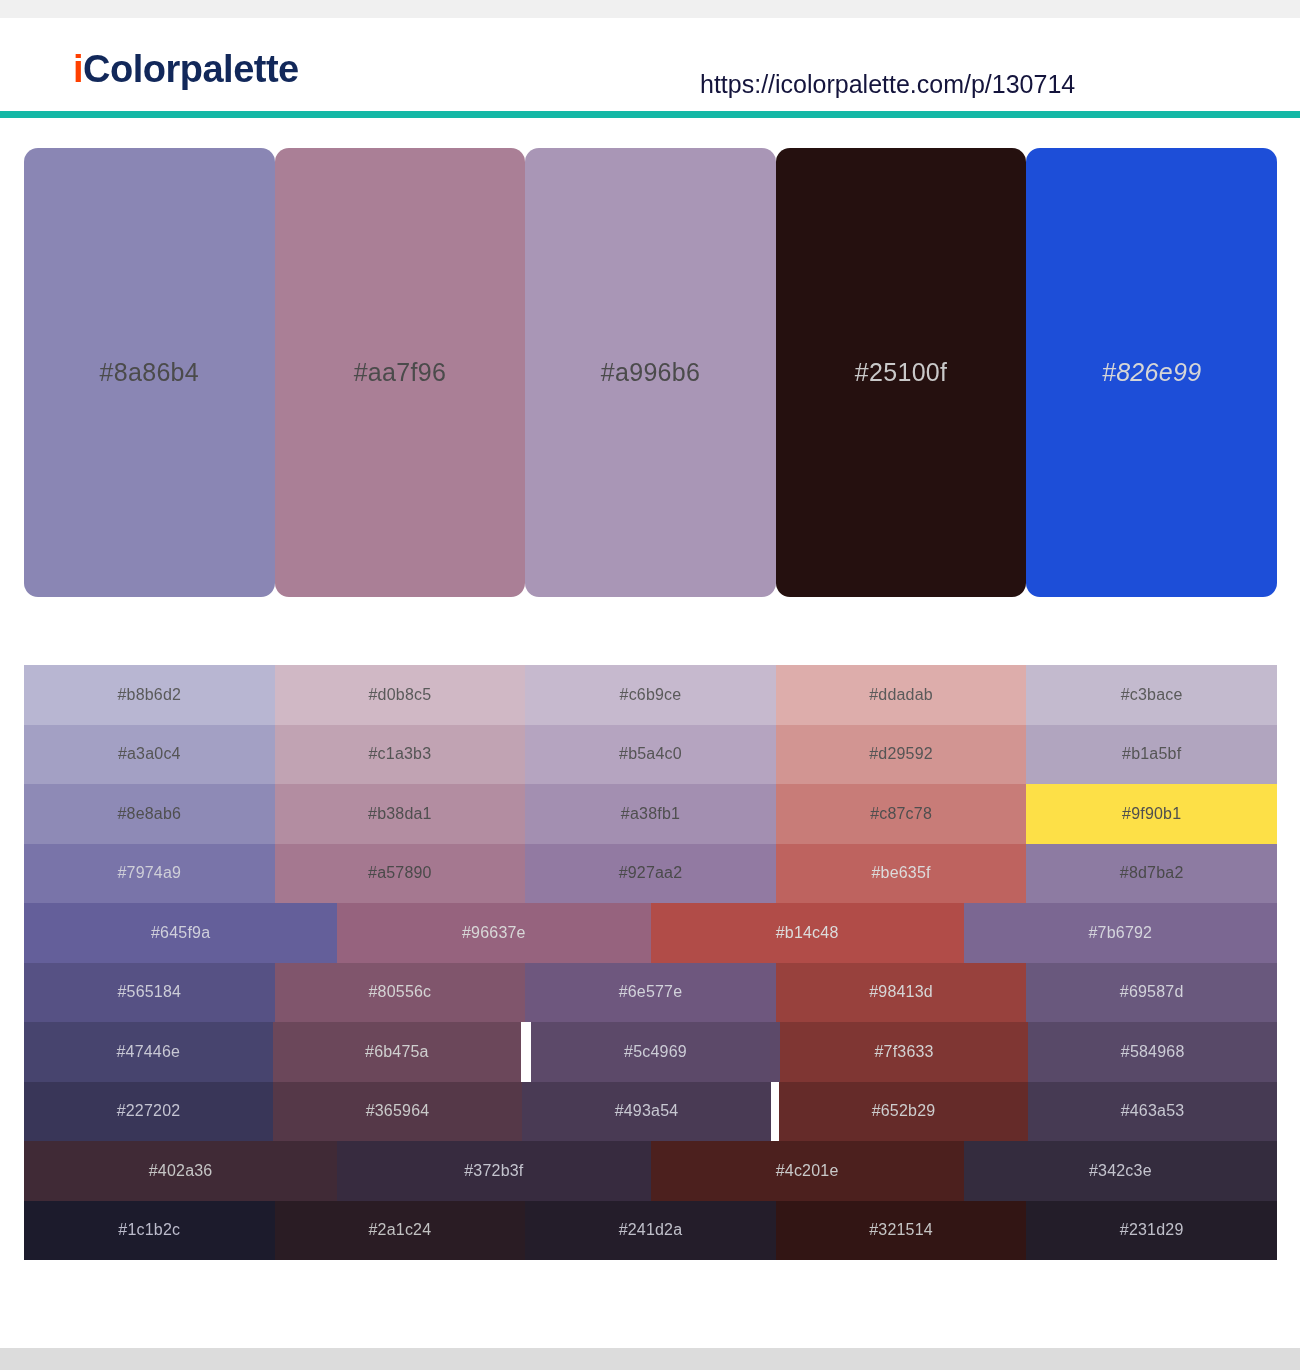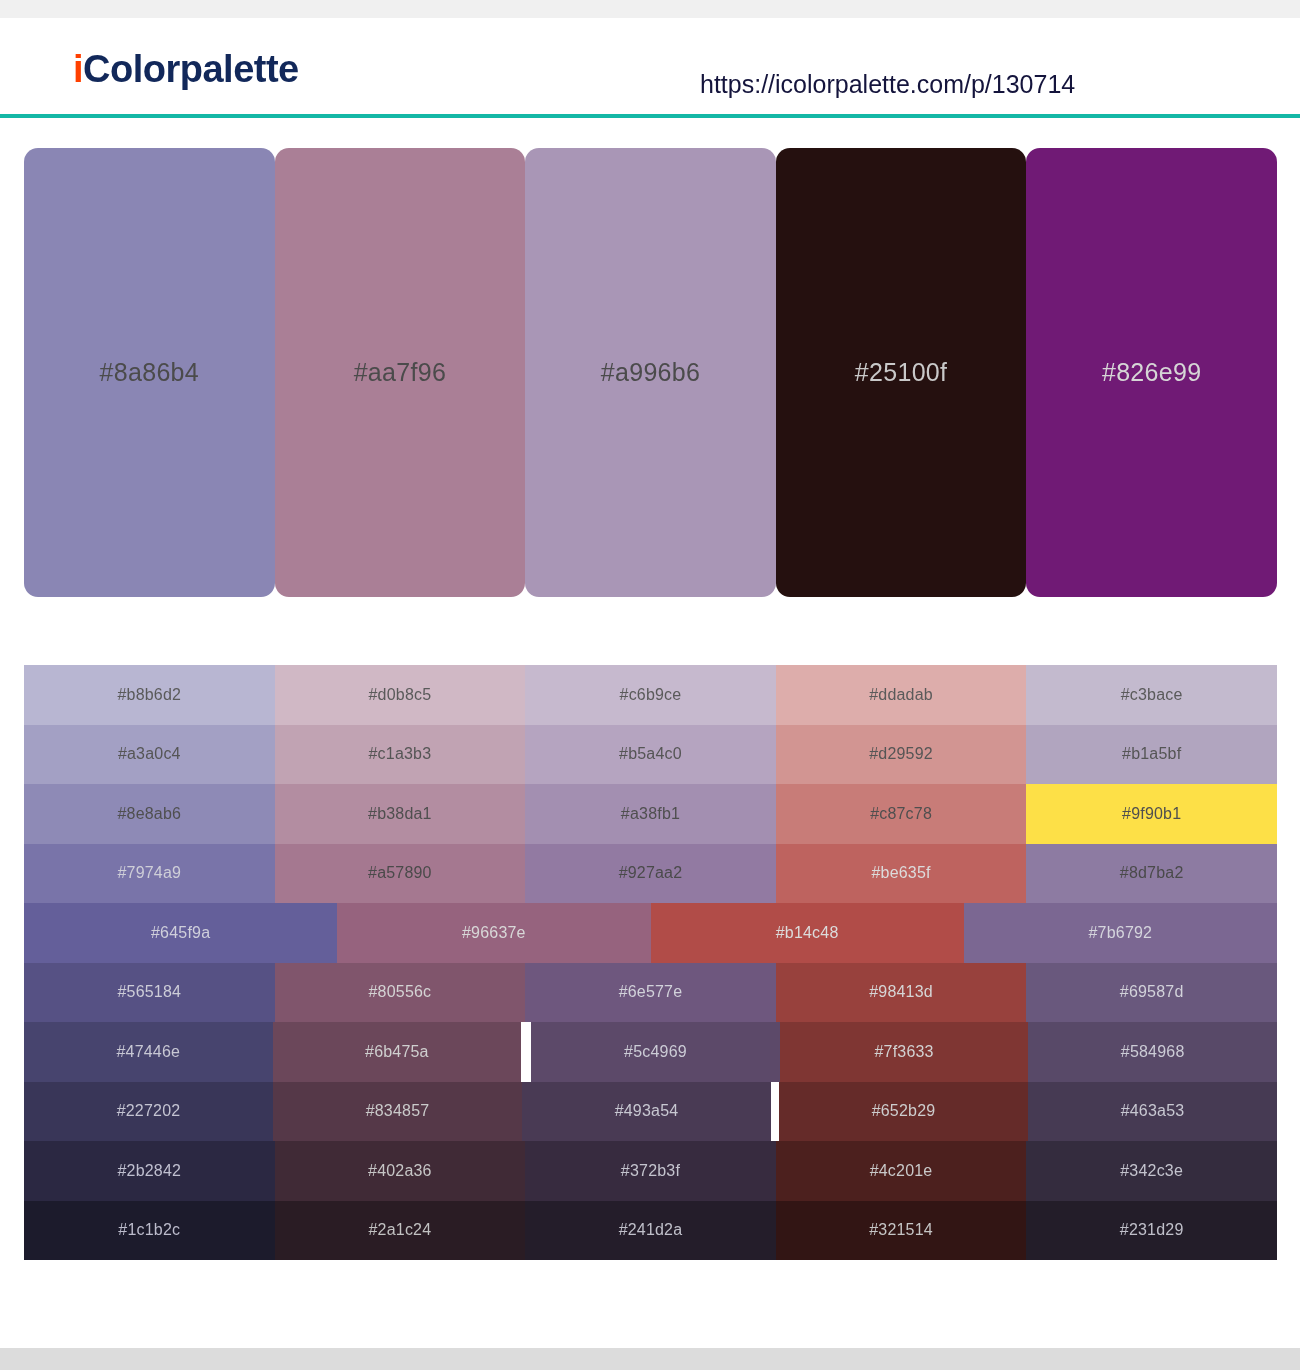--- a/index.html
+++ b/index.html
@@ -29,21 +29,21 @@
     background: #f0f0f0;
   }
 
   
   .header {
     position: absolute;
     top: 18px; left: 0;
     width: 1300px;
     height: 100px;
     background: #ffffff;
-    border-bottom: 4px solid #14b8a6;
+    border-bottom: 7px solid #14b8a6;
     text-decoration: underline;
   }
 
   .logo {
     position: absolute;
     left: 73px;
     top: 30px;
     font-size: 38px;
     font-weight: bold;
     letter-spacing: -0.5px;
@@ -140,21 +140,21 @@
       </div>
       <div class="main-swatch" style="background: rgb(170, 127, 150);">
         <span class="hex" style="color: rgb(75, 75, 75);">#aa7f96</span>
       </div>
       <div class="main-swatch" style="background: rgb(169, 150, 182);">
         <span class="hex" style="color: rgb(75, 75, 75);">#a996b6</span>
       </div>
       <div class="main-swatch" style="background: rgb(37, 16, 15);">
         <span class="hex" style="color: rgb(201, 201, 201);">#25100f</span>
       </div>
-      <div class="main-swatch" style="background: #701a75;">
+      <div class="main-swatch" style="background: #1d4ed8; font-style: italic;">
         <span class="hex" style="color: rgb(214, 214, 214);">#826e99</span>
       </div>
     </div>
 
   <div class="grid">
       <div class="grid-row">
         <div class="grid-cell" style="background: rgb(184, 182, 210); color: rgb(90, 90, 90);">#b8b6d2</div>
         <div class="grid-cell" style="background: rgb(208, 184, 197); color: rgb(90, 90, 90);">#d0b8c5</div>
         <div class="grid-cell" style="background: rgb(198, 185, 206); color: rgb(90, 90, 90);">#c6b9ce</div>
         <div class="grid-cell" style="background: rgb(221, 173, 171); color: rgb(90, 90, 90);">#ddadab</div>
@@ -196,27 +196,26 @@
       </div>
       <div class="grid-row">
         <div class="grid-cell" style="background: rgb(71, 68, 110); color: rgb(200, 200, 212);">#47446e</div>
         <div class="grid-cell" style="background: rgb(107, 71, 90); color: rgb(207, 207, 207);">#6b475a</div>
         <div class="grid-cell" style="background: rgb(92, 73, 105); color: rgb(204, 204, 214); margin-left: 10px;">#5c4969</div>
         <div class="grid-cell" style="background: rgb(127, 54, 51); color: rgb(210, 210, 210);">#7f3633</div>
         <div class="grid-cell" style="background: rgb(88, 73, 104); color: rgb(204, 204, 214);">#584968</div>
       </div>
       <div class="grid-row">
         <div class="grid-cell" style="background: rgb(57, 54, 88); color: rgb(196, 196, 210);">#227202</div>
-        <div class="grid-cell" style="background: rgb(85, 56, 72); color: rgb(202, 202, 202);">#834857</div>
+        <div class="grid-cell" style="background: rgb(85, 56, 72); color: rgb(202, 202, 202);">#365964</div>
         <div class="grid-cell" style="background: rgb(73, 58, 84); color: rgb(200, 200, 210);">#493a54</div>
         <div class="grid-cell" style="background: rgb(101, 43, 41); color: rgb(205, 205, 205); margin-left: 8px;">#652b29</div>
         <div class="grid-cell" style="background: rgb(70, 58, 83); color: rgb(200, 200, 210);">#463a53</div>
       </div>
       <div class="grid-row">
-        <div class="grid-cell" style="background: rgb(43, 40, 66); color: rgb(192, 192, 208);">#2b2842</div>
         <div class="grid-cell" style="background: rgb(64, 42, 54); color: rgb(198, 198, 198);">#402a36</div>
         <div class="grid-cell" style="background: rgb(55, 43, 63); color: rgb(196, 196, 206);">#372b3f</div>
         <div class="grid-cell" style="background: rgb(76, 32, 30); color: rgb(201, 201, 201);">#4c201e</div>
         <div class="grid-cell" style="background: rgb(52, 44, 62); color: rgb(196, 196, 206);">#342c3e</div>
       </div>
       <div class="grid-row">
         <div class="grid-cell" style="background: rgb(28, 27, 44); color: rgb(188, 188, 204);">#1c1b2c</div>
         <div class="grid-cell" style="background: rgb(42, 28, 36); color: rgb(194, 194, 194);">#2a1c24</div>
         <div class="grid-cell" style="background: rgb(36, 29, 42); color: rgb(192, 192, 202);">#241d2a</div>
         <div class="grid-cell" style="background: rgb(50, 21, 20); color: rgb(197, 197, 197);">#321514</div>

